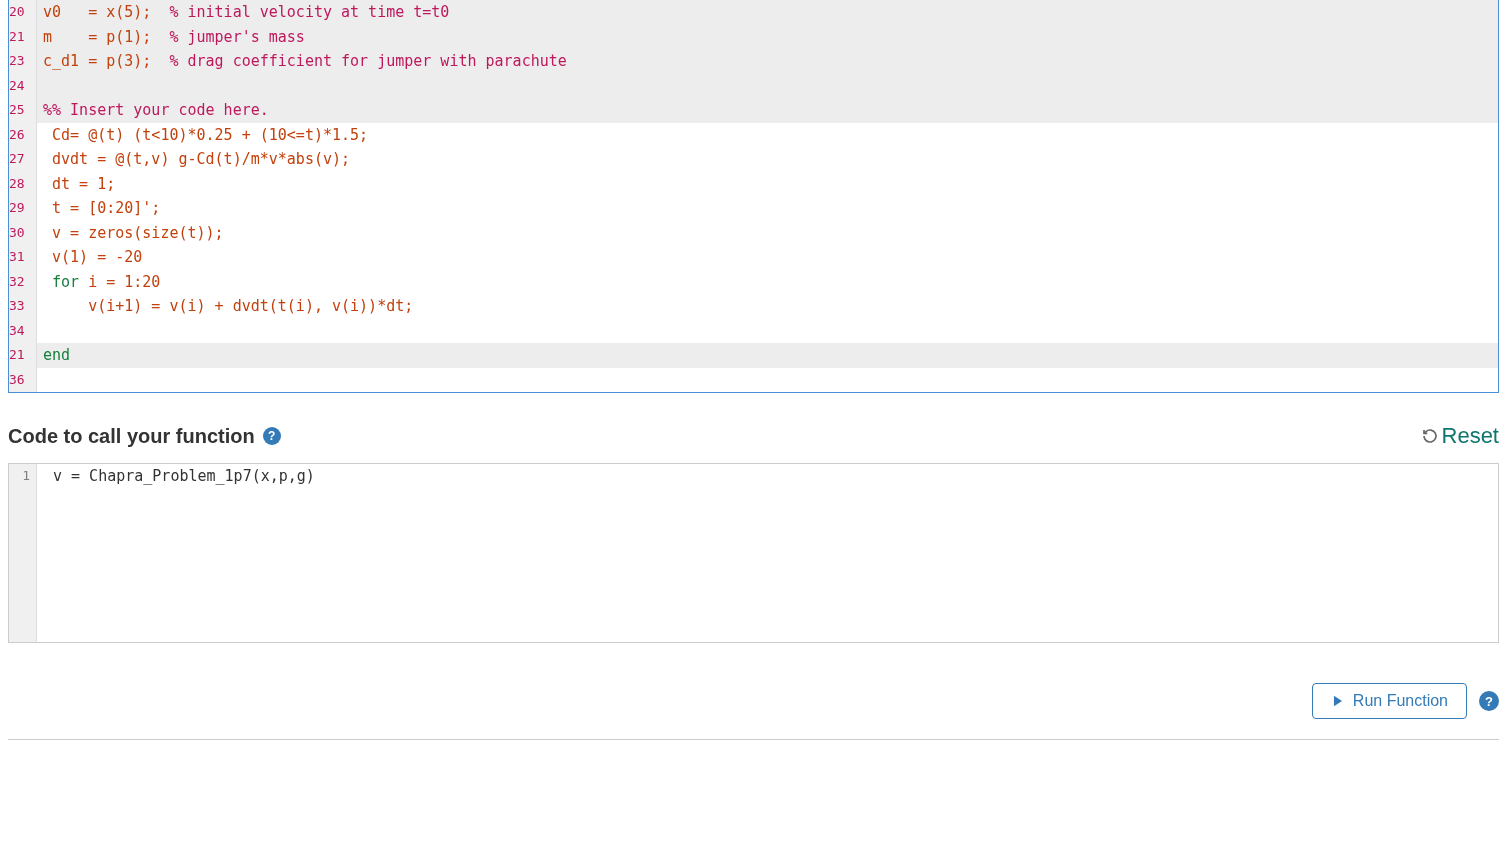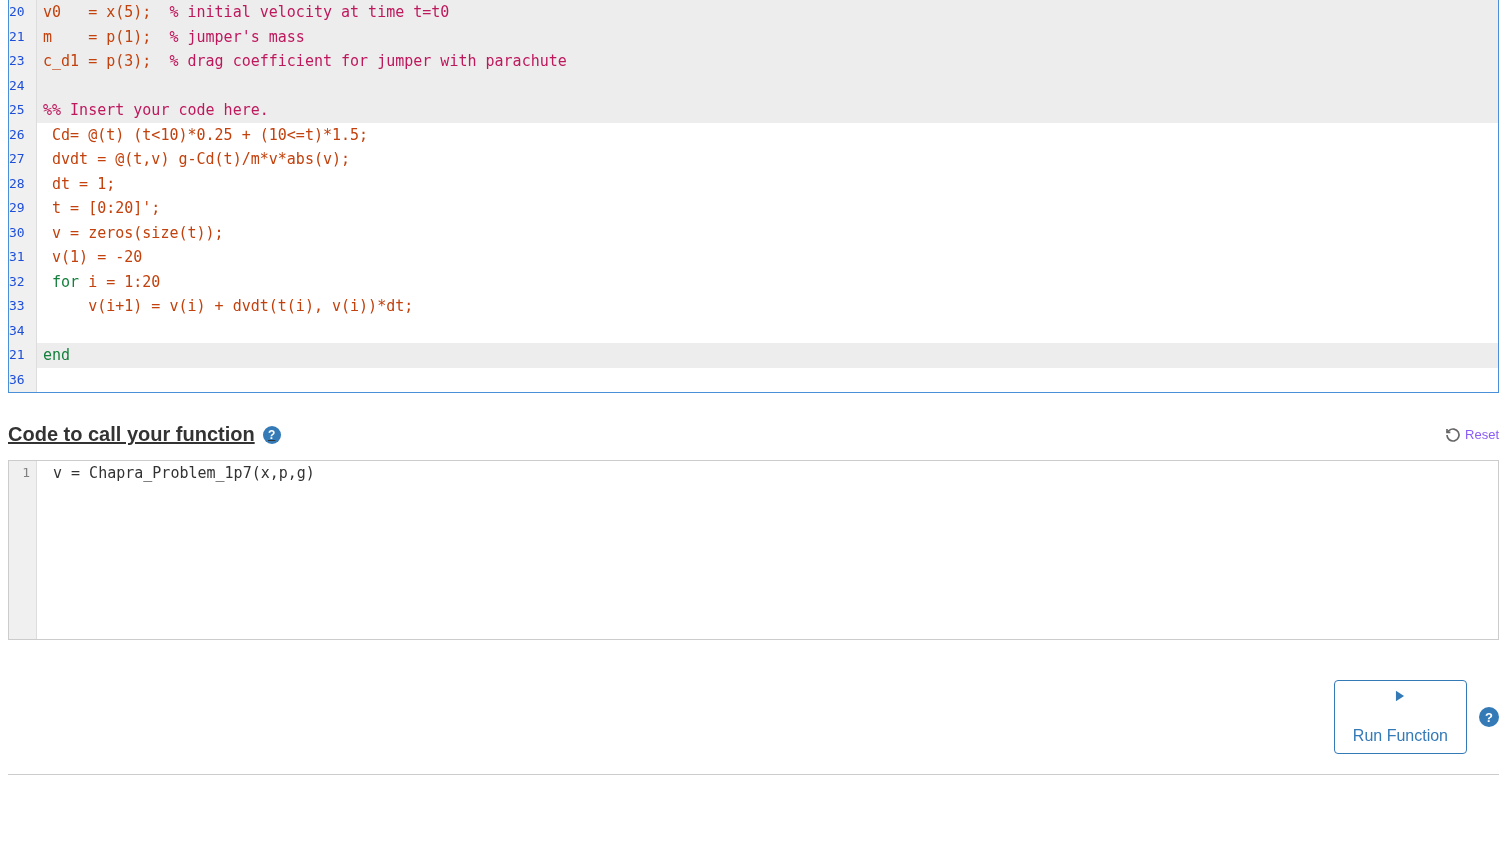--- a/index.html
+++ b/index.html
@@ -14,21 +14,21 @@
       display: flex;
       align-items: stretch;
       font-family: "Consolas", "Monaco", monospace;
       font-size: 15px;
       line-height: 24.5px;
     }
     .line-number {
       width: 28px;
       flex-shrink: 0;
       background: #f0f0f0;
-      color: #1d4ed8;
+      color: #be185d;
       text-align: right;
       padding-right: 21px;
       border-right: 1px solid #ddd;
       font-size: 13px;
       user-select: none;
     }
     .line-content {
       flex: 1;
       padding-left: 6px;
       white-space: pre;
@@ -46,37 +46,36 @@
       justify-content: space-between;
       margin: 30px 8px 14px 8px;
     }
     .section-title {
       font-size: 20px;
       font-weight: bold;
       color: #333;
       display: flex;
       align-items: center;
       gap: 8px;
-      text-decoration: underline;
     }
     .help-icon {
       display: inline-flex;
       align-items: center;
       justify-content: center;
       width: 18px;
       height: 18px;
       border-radius: 50%;
       background: #337ab7;
       color: #fff;
       font-size: 12px;
       font-weight: bold;
     }
     .reset-link {
-      color: #8b5cf6;
-      font-size: 13px;
+      color: #0f766e;
+      font-size: 22px;
       display: flex;
       align-items: center;
       gap: 4px;
       cursor: pointer;
     }
     .reset-link svg { width: 16px; height: 16px; }
     
     .call-editor {
       border: 1px solid #ccc;
       margin: 0 8px;
@@ -121,23 +120,22 @@
     }
     .run-button {
       border: 1px solid #337ab7;
       color: #337ab7;
       background: #fff;
       border-radius: 4px;
       padding: 8px 18px;
       font-size: 16px;
       display: flex;
       align-items: center;
-      gap: 24px;
+      gap: 8px;
       cursor: pointer;
-      flex-direction: column;
     }
     .run-button svg { width: 14px; height: 14px; }
     .help-icon-outer {
       display: inline-flex;
       align-items: center;
       justify-content: center;
       width: 20px;
       height: 20px;
       border-radius: 50%;
       background: #337ab7;

